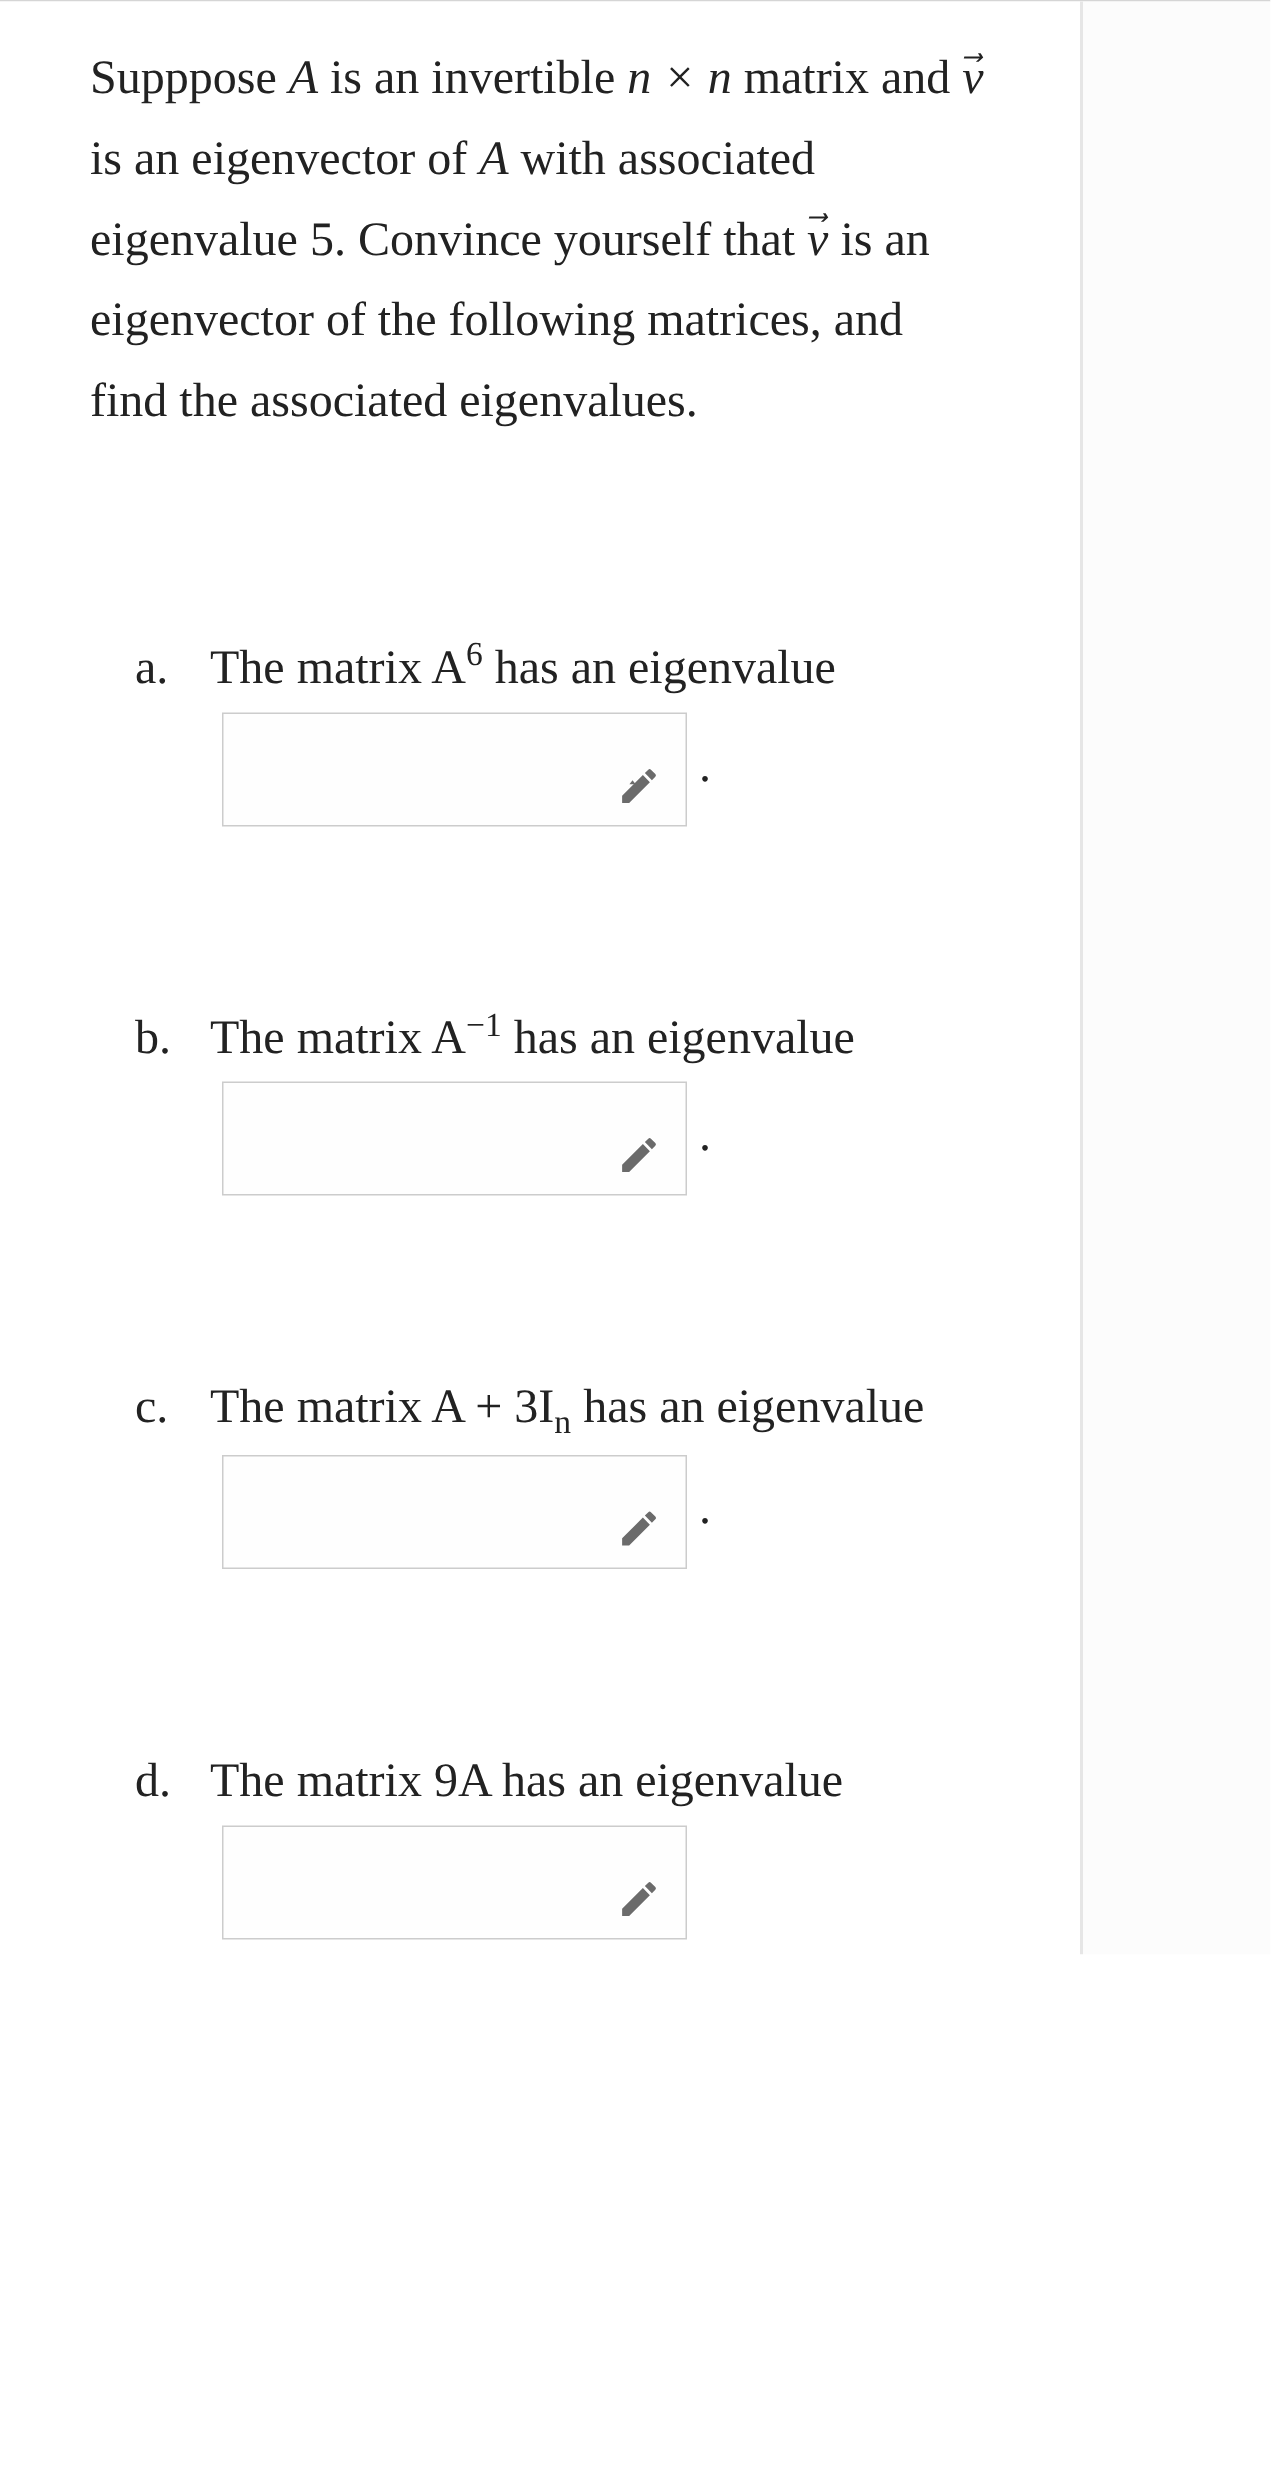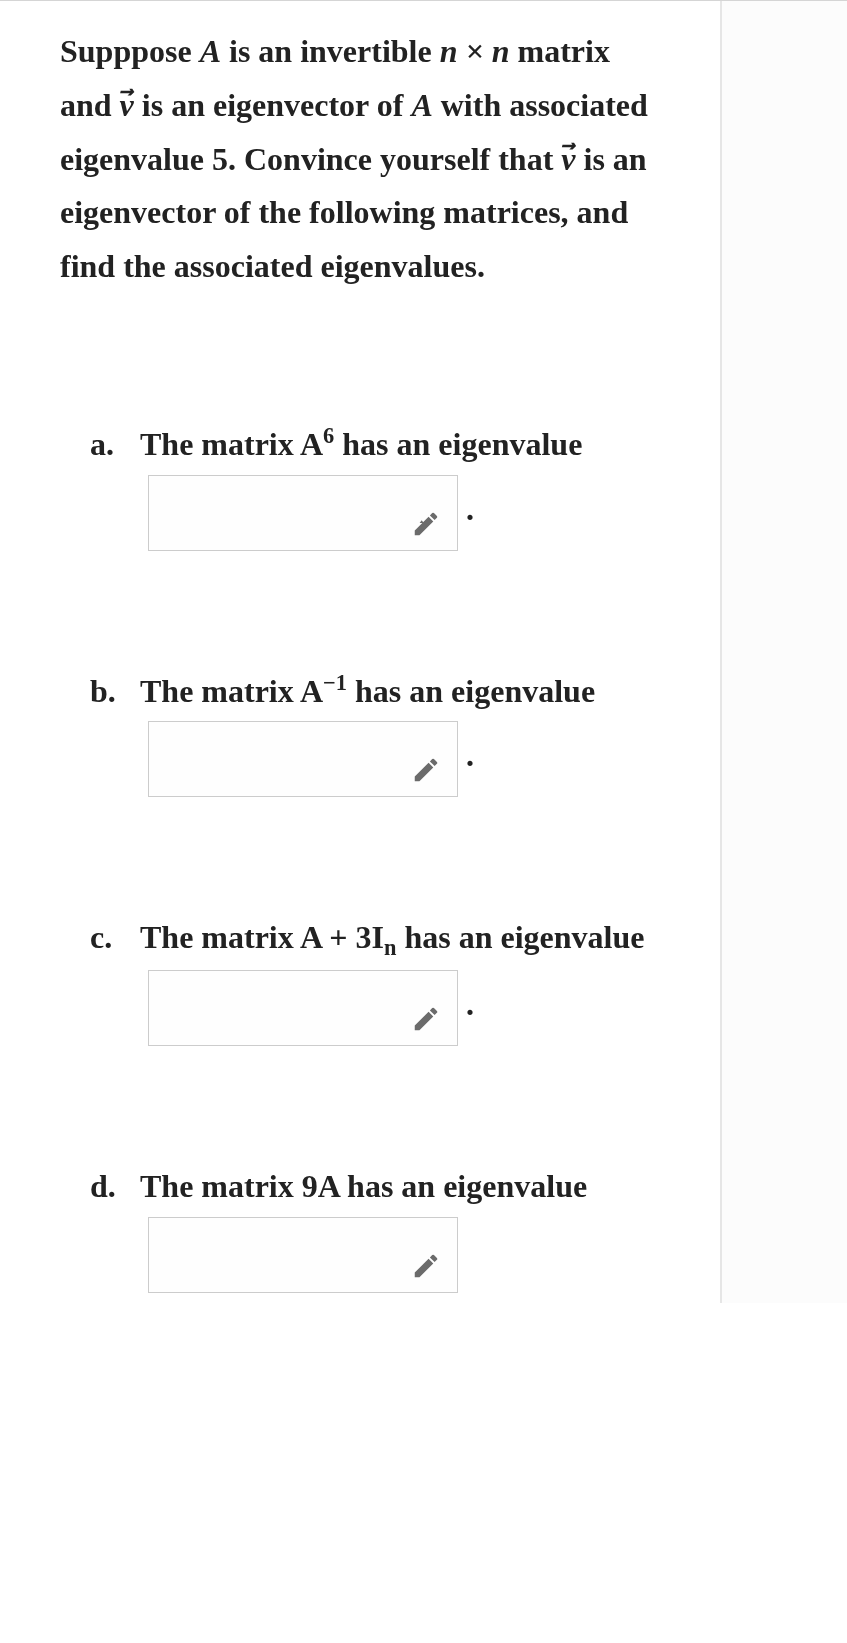--- a/index.html
+++ b/index.html
@@ -6,21 +6,20 @@
   margin: 0;
   padding: 0;
   width: 847px;
   font-family: Georgia, 'Times New Roman', serif;
   background: #fff;
   color: #222;
 }
 .outer {
   border-top: 1px solid #d5d5d5;
   display: flex;
-  font-weight: bold;
 }
 .main-cell {
   width: 722px;
   border-right: 2px solid #e6e6e6;
   padding: 24px 60px 10px 60px;
   box-sizing: border-box;
   background: #fff;
 }
 .side-cell {
   flex: 1;

